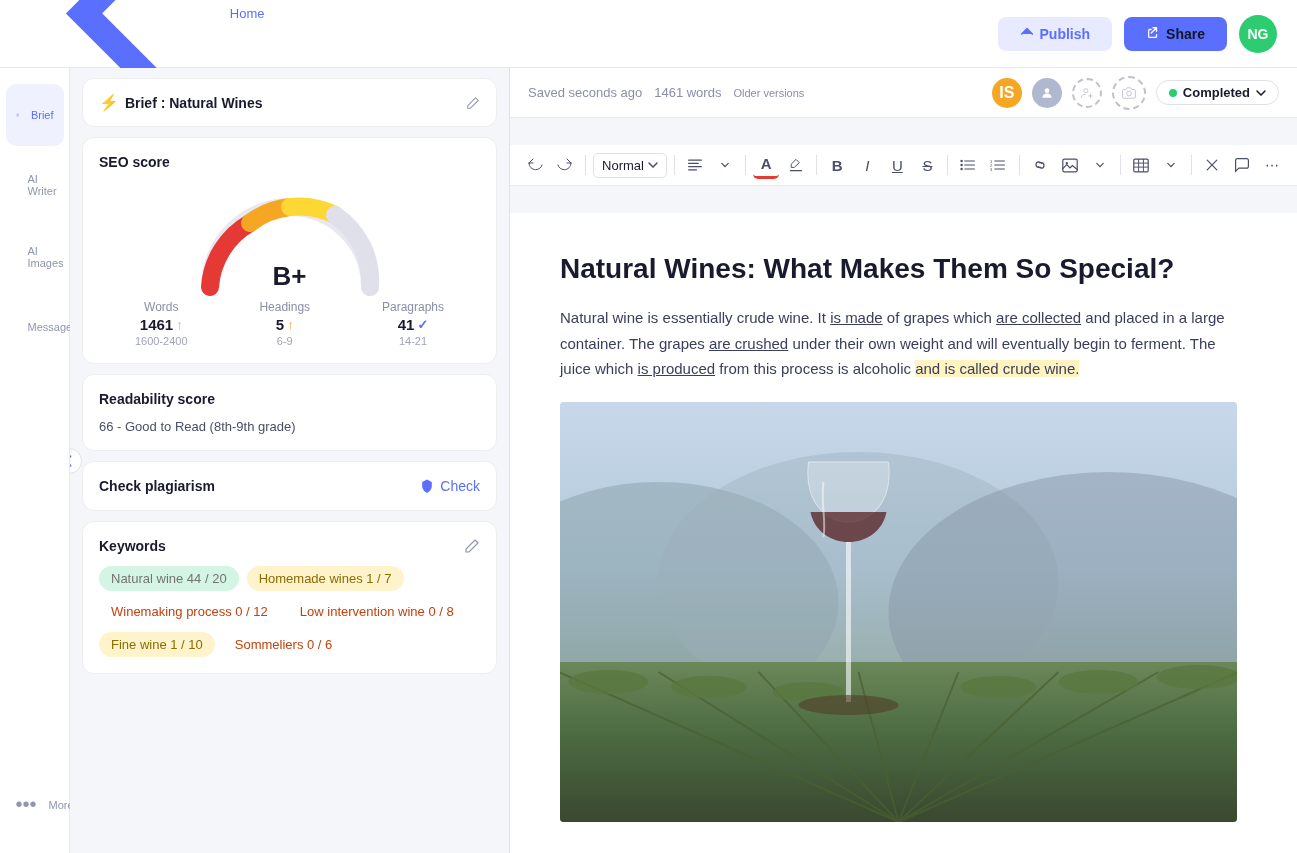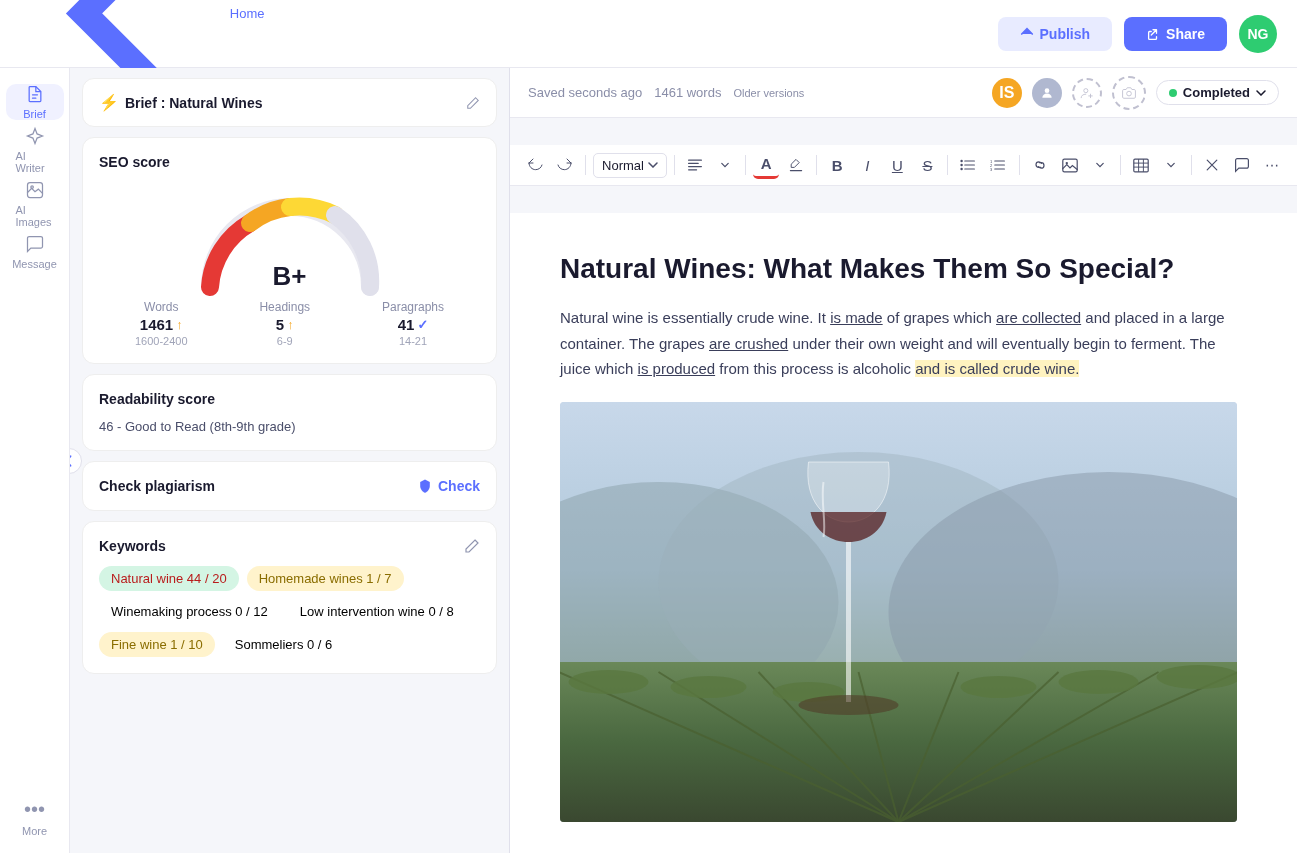--- a/index.html
+++ b/index.html
@@ -16,42 +16,42 @@
     .page-title { font-size: 17px; font-weight: 600; color: #1a1a2e; }
     .apply-template { color: #5b6fff; font-size: 13px; cursor: pointer; }
     .header-actions { display: flex; align-items: center; gap: 12px; }
     .btn-publish {
       display: flex; align-items: center; gap: 6px;
       background: #e8ebff; color: #5b6fff; border: none;
       padding: 9px 22px; border-radius: 8px; font-size: 14px; font-weight: 600; cursor: pointer;
     }
     .btn-publish svg { width: 14px; height: 14px; }
     .btn-share {
-      display: flex; align-items: flex-end; gap: 6px;
-      background: #5b6fff; color: #ffffff; border: none;
+      display: flex; align-items: flex-start; gap: 6px;
+      background: #5b6fff; color: #0f172a; border: none;
       padding: 9px 22px; border-radius: 8px; font-size: 14px; font-weight: 600; cursor: pointer;
     }
     .avatar-ng {
       width: 38px; height: 38px; border-radius: 50%;
       background: #2ecc71; color: #fff; display: flex; align-items: center;
       justify-content: center; font-weight: 700; font-size: 14px;
     }
 
     
     .main-layout { display: flex; flex: 1; overflow: hidden; }
 
     
     .sidebar-icons {
       width: 70px; background: #fff; display: flex; flex-direction: column;
       align-items: center; padding: 16px 0; gap: 6px;
       border-right: 1px solid #e8e8f0; flex-shrink: 0;
     }
     .sidebar-item {
-      display: flex; flex-direction: column; align-items: center; gap: 4px;
-      padding: 0 10px; border-radius: 10px; cursor: pointer; width: 58px;
+      display: flex; flex-direction: row; align-items: center; gap: 12px;
+      padding: 21px 10px; border-radius: 10px; cursor: pointer; width: 58px;
       color: #9095b0; font-size: 11px;
     }
     .sidebar-item.active { background: #f0f1ff; color: #5b6fff; }
     .sidebar-item svg { width: 20px; height: 20px; }
     .sidebar-item-label { font-size: 11px; font-weight: 500; }
 
     
     .panel {
       width: 440px; background: #f5f6fa; flex-shrink: 0;
       overflow-y: auto; border-right: 1px solid #e0e0eb;
@@ -97,37 +97,37 @@
       background: #fff; margin: 0 12px 10px; border-radius: 12px;
       padding: 16px; border: 1px solid #eee;
     }
     .readability-text { font-size: 13px; color: #4a4e6a; }
 
     
     .plagiarism-section {
       background: #fff; margin: 0 12px 10px; border-radius: 12px;
       padding: 16px; border: 1px solid #eee; display: flex; align-items: center; justify-content: space-between;
     }
-    .check-link { display: flex; align-items: center; gap: 5px; color: #5b6fff; font-size: 14px; font-weight: 700; cursor: pointer; }
+    .check-link { display: flex; align-items: center; gap: 5px; color: #5b6fff; font-size: 14px; font-weight: 400; cursor: pointer; }
 
     
     .keywords-section {
       background: #fff; margin: 0 12px 10px; border-radius: 12px;
       padding: 16px; border: 1px solid #eee;
     }
     .keywords-header { display: flex; align-items: center; justify-content: space-between; margin-bottom: 12px; }
     .pencil-icon { width: 16px; height: 16px; color: #8a8ea8; cursor: pointer; }
     .keyword-tags { display: flex; flex-wrap: wrap; gap: 8px; }
     .keyword-tag {
       padding: 5px 12px; border-radius: 20px; font-size: 13px; font-weight: 500;
       display: flex; align-items: center; gap: 4px;
     }
-    .tag-green { background: #d4f5e4; color: #b91c1c; }
+    .tag-green { background: #d4f5e4; color: #737373; }
     .tag-yellow { background: #fff3cc; color: #8a6d00; }
-    .tag-plain { background: transparent; color: #000000; font-weight: 400; }
+    .tag-plain { background: transparent; color: #c2410c; font-weight: 400; }
 
     
     .editor-area { flex: 1; display: flex; flex-direction: column; overflow: hidden; gap: 27px; }
 
     
     .editor-topbar {
       background: #fff; border-bottom: 1px solid #e8e8f0;
       padding: 0 18px; height: 50px; display: flex; align-items: center; justify-content: space-between;
       flex-shrink: 0;
     }
@@ -327,21 +327,21 @@
             <span>41</span>
             <span class="arrow-check">✓</span>
           </span>
           <span class="stat-range">14-21</span>
         </div>
       </div>
     </div>
 
     <div class="readability-section">
       <div class="section-title">Readability score</div>
-      <div class="readability-text">46 - Good to Read (8th-9th grade)</div>
+      <div class="readability-text">66 - Good to Read (8th-9th grade)</div>
     </div>
 
     <div class="plagiarism-section">
       <span class="section-title" style="margin:0;">Check plagiarism</span>
       <span class="check-link">
         <svg viewBox="0 0 20 20" width="16" height="16">
           <path d="M10 2L4 5V10C4 14 7 17.5 10 18.5C13 17.5 16 14 16 10V5L10 2Z" fill="#5b6fff"></path>
         </svg>
         <span>Check</span>
       </span>

